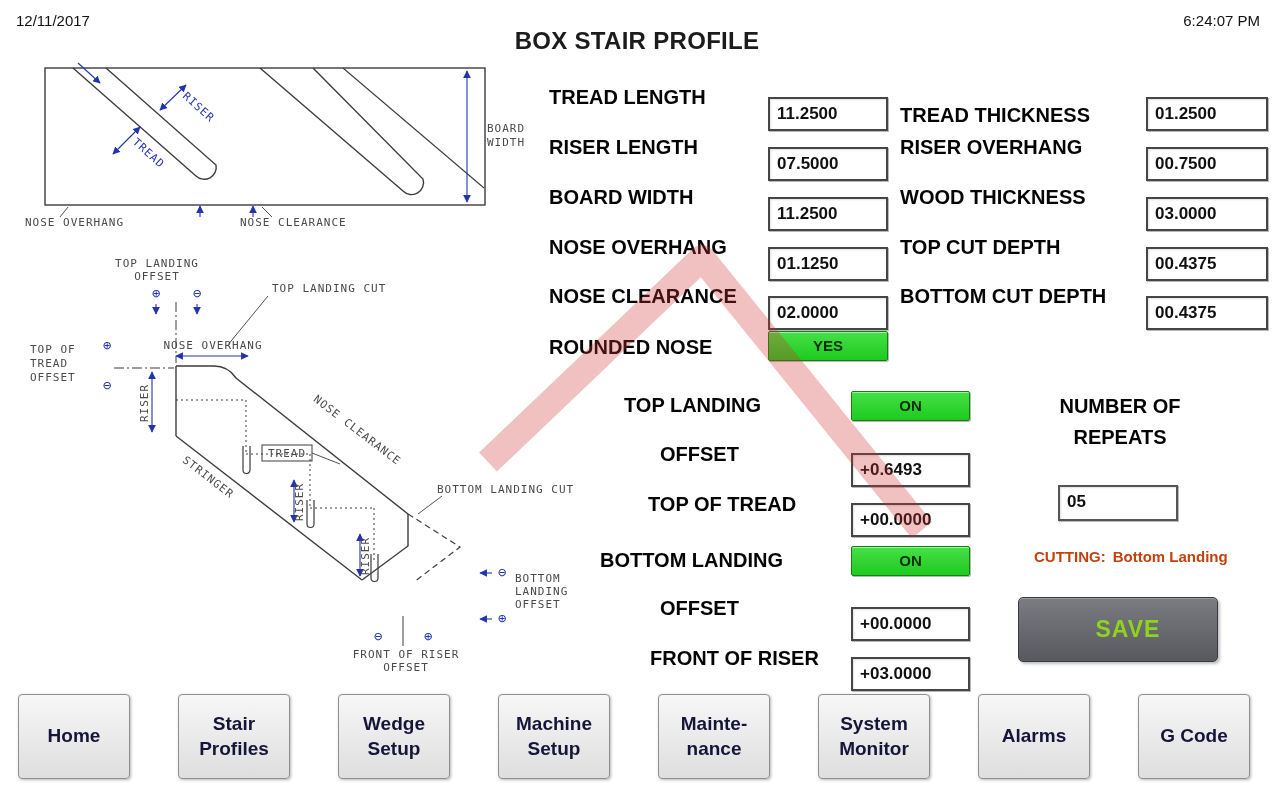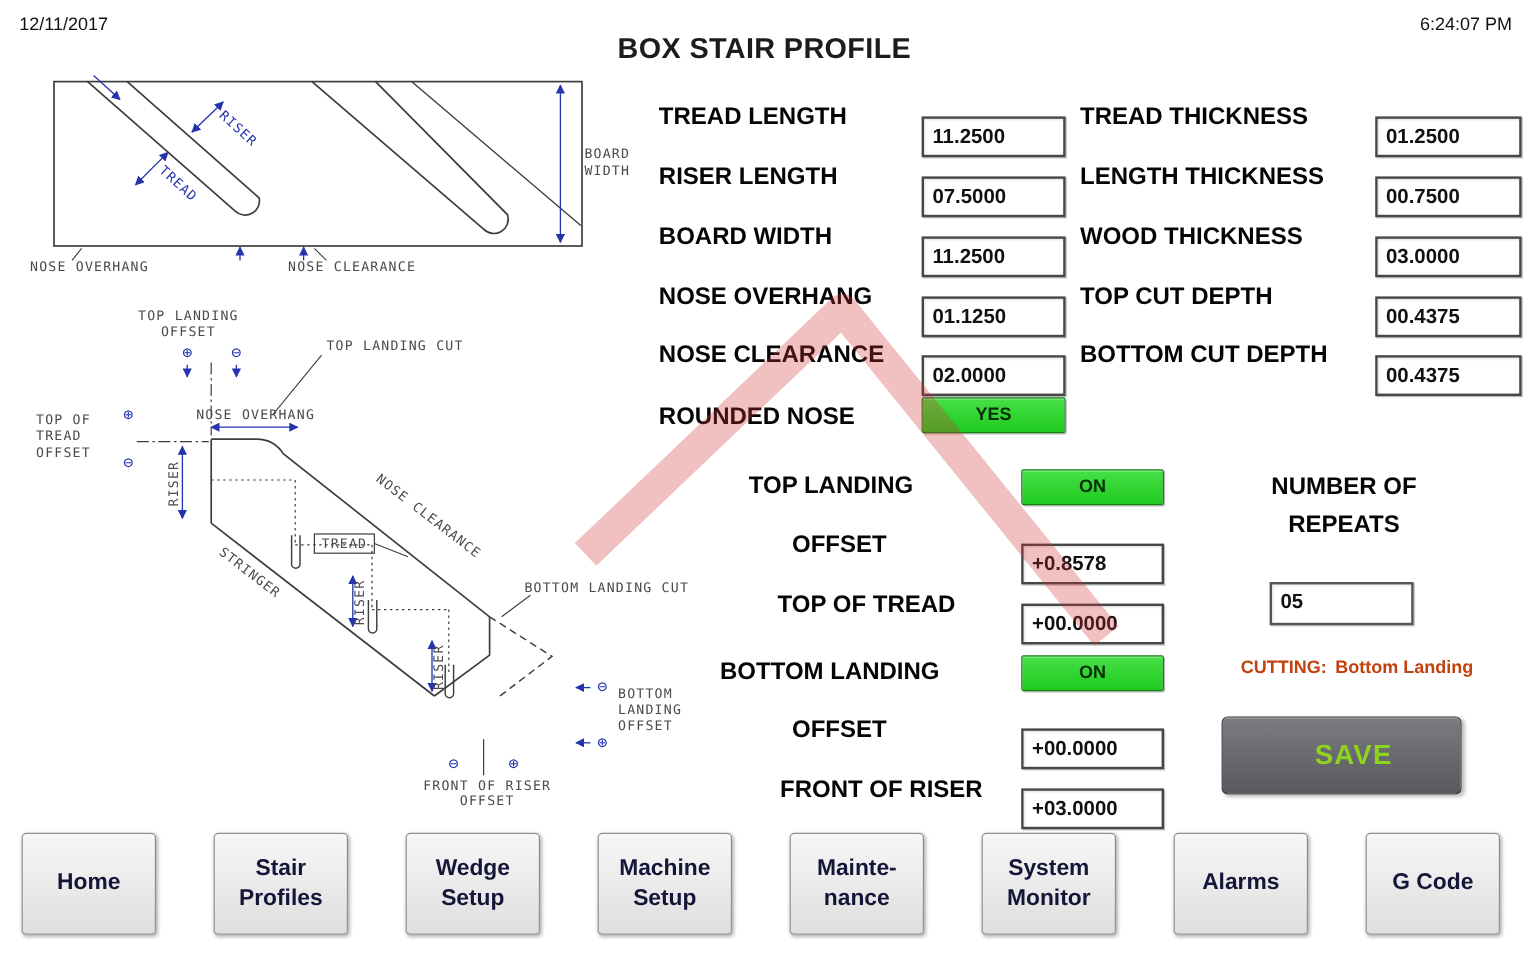--- a/index.html
+++ b/index.html
@@ -159,26 +159,26 @@
       <text x="97" y="142">⊖</text>
       <text x="492" y="329">⊖</text>
       <text x="492" y="375">⊕</text>
       <text x="368" y="393">⊖</text>
       <text x="418" y="393">⊕</text>
     </g>
   </svg>
 
   <div class="flabel" style="left:549px;top:86px">TREAD LENGTH</div>
   <div class="vbox" style="left:768px;top:81px">11.2500</div>
-  <div class="flabel" style="left:900px;top:86px">TREAD THICKNESS</div>
+  <div class="flabel" style="left:900px;top:104px">TREAD THICKNESS</div>
   <div class="vbox" style="left:1146px;top:81px;width:122px">01.2500</div>
 
   <div class="flabel" style="left:549px;top:136px">RISER LENGTH</div>
   <div class="vbox" style="left:768px;top:131px">07.5000</div>
-  <div class="flabel" style="left:900px;top:136px">LENGTH THICKNESS</div>
+  <div class="flabel" style="left:900px;top:136px">RISER OVERHANG</div>
   <div class="vbox" style="left:1146px;top:131px;width:122px">00.7500</div>
 
   <div class="flabel" style="left:549px;top:186px">BOARD WIDTH</div>
   <div class="vbox" style="left:768px;top:181px">11.2500</div>
   <div class="flabel" style="left:900px;top:186px">WOOD THICKNESS</div>
   <div class="vbox" style="left:1146px;top:181px;width:122px">03.0000</div>
 
   <div class="flabel" style="left:549px;top:236px">NOSE OVERHANG</div>
   <div class="vbox" style="left:768px;top:231px">01.1250</div>
   <div class="flabel" style="left:900px;top:236px">TOP CUT DEPTH</div>
@@ -189,21 +189,21 @@
   <div class="flabel" style="left:900px;top:285px">BOTTOM CUT DEPTH</div>
   <div class="vbox" style="left:1146px;top:280px;width:122px">00.4375</div>
 
   <div class="flabel" style="left:549px;top:336px">ROUNDED NOSE</div>
   <div class="greenbtn" style="left:768px;top:331px">YES</div>
 
   <div class="flabel" style="left:624px;top:394px">TOP LANDING</div>
   <div class="greenbtn" style="left:851px;top:391px;width:119px">ON</div>
 
   <div class="flabel" style="left:660px;top:443px">OFFSET</div>
-  <div class="vbox" style="left:851px;top:437px;width:119px">+0.8578</div>
+  <div class="vbox" style="left:851px;top:437px;width:119px">+0.6493</div>
 
   <div class="flabel" style="left:648px;top:493px">TOP OF TREAD</div>
   <div class="vbox" style="left:851px;top:487px;width:119px">+00.0000</div>
 
   <div class="flabel" style="left:600px;top:549px">BOTTOM LANDING</div>
   <div class="greenbtn" style="left:851px;top:546px;width:119px">ON</div>
 
   <div class="flabel" style="left:660px;top:597px">OFFSET</div>
   <div class="vbox" style="left:851px;top:591px;width:119px">+00.0000</div>
 

